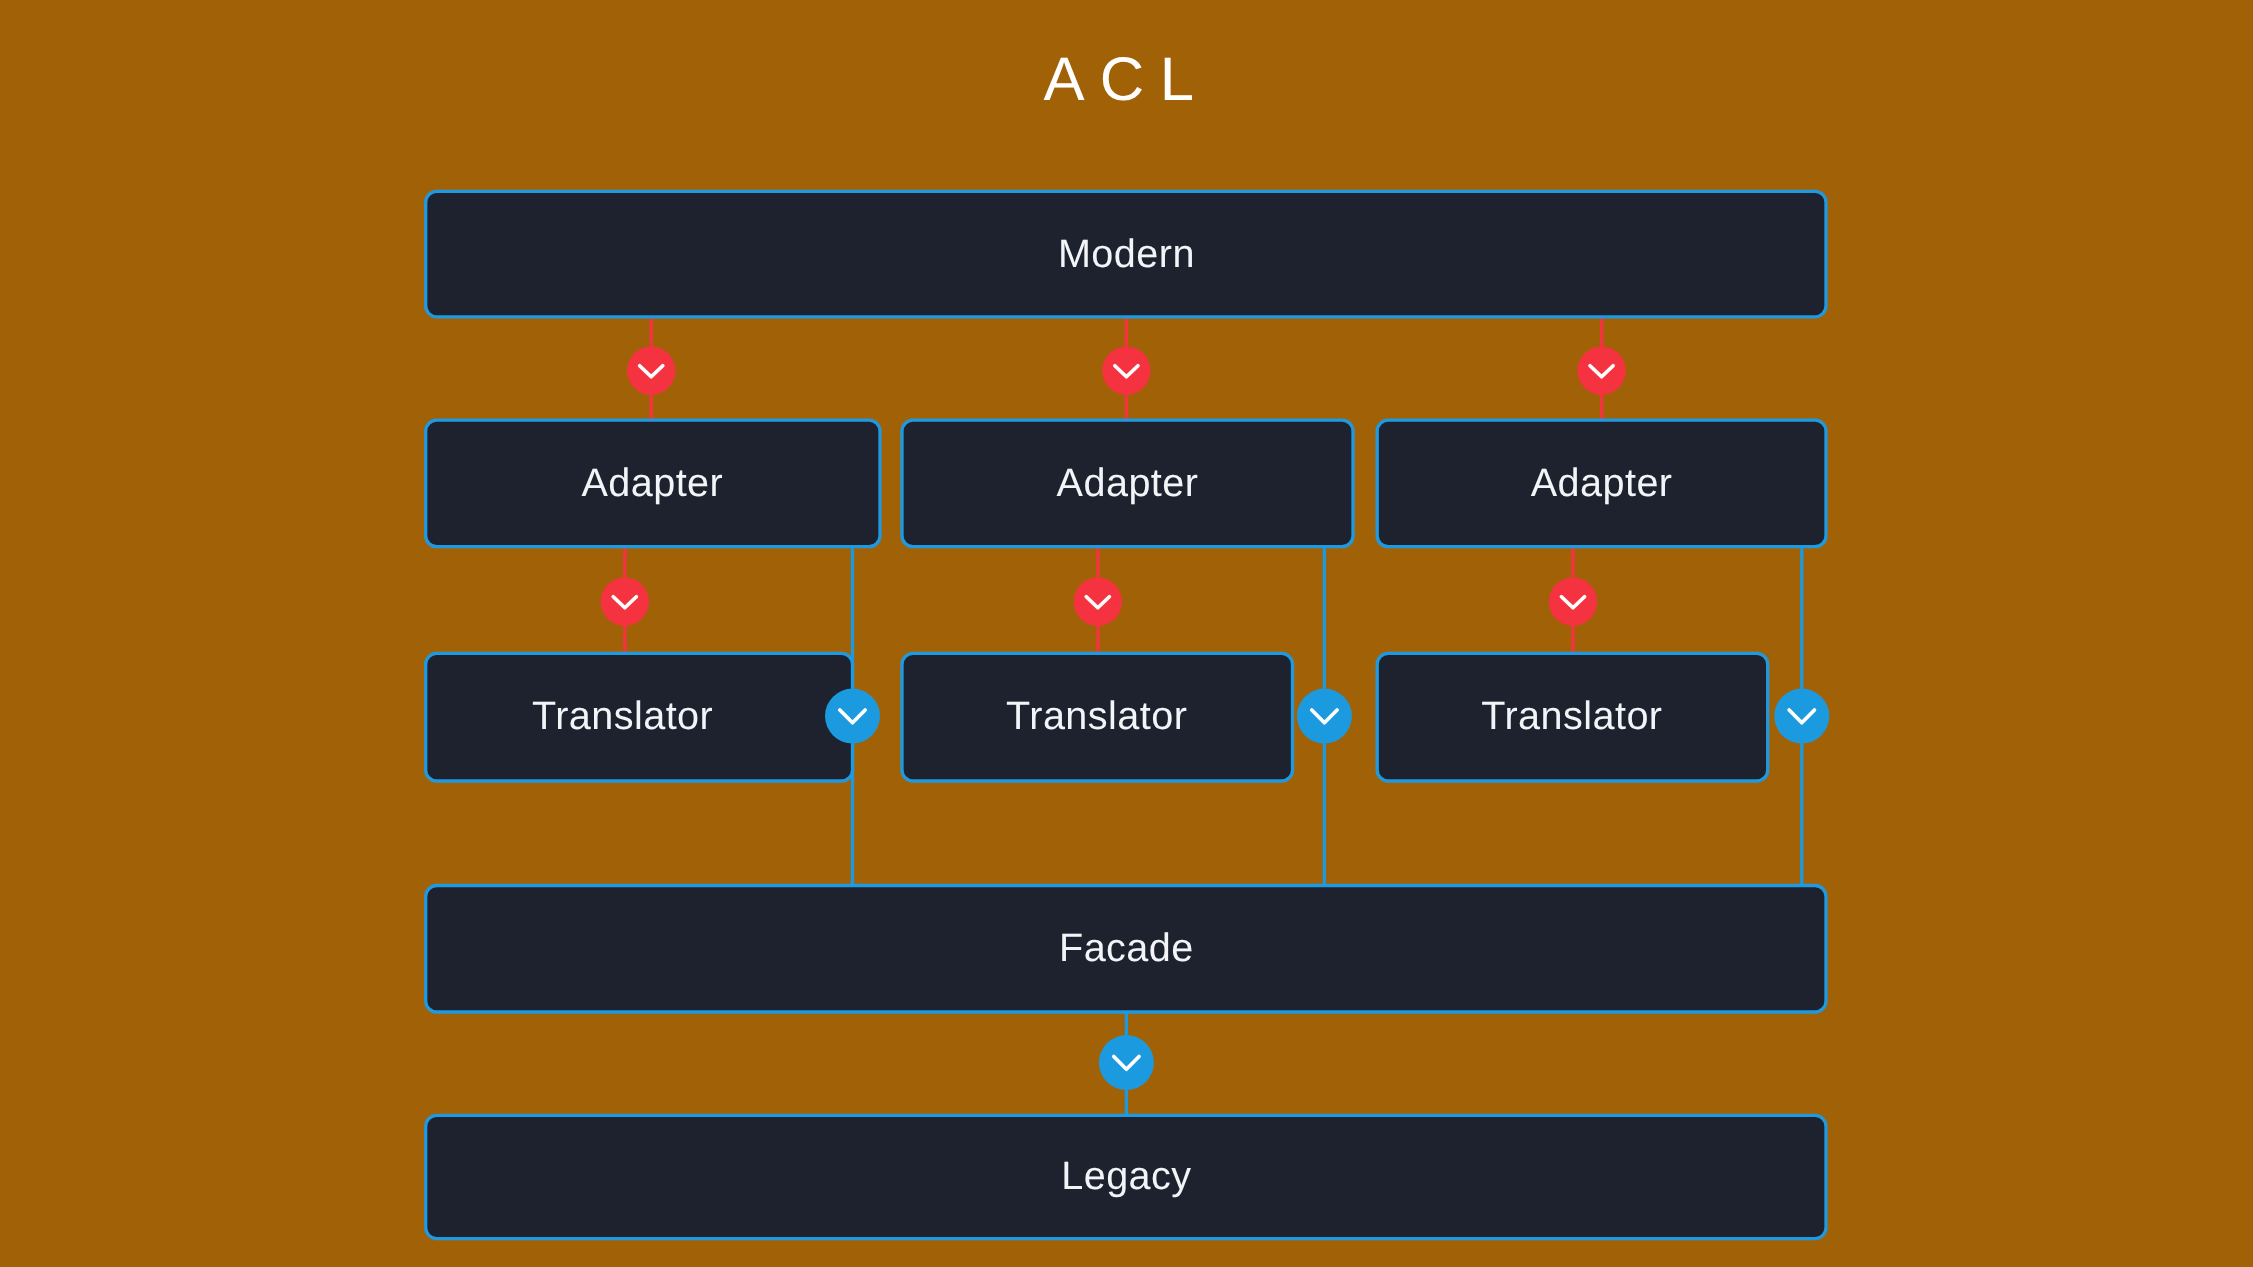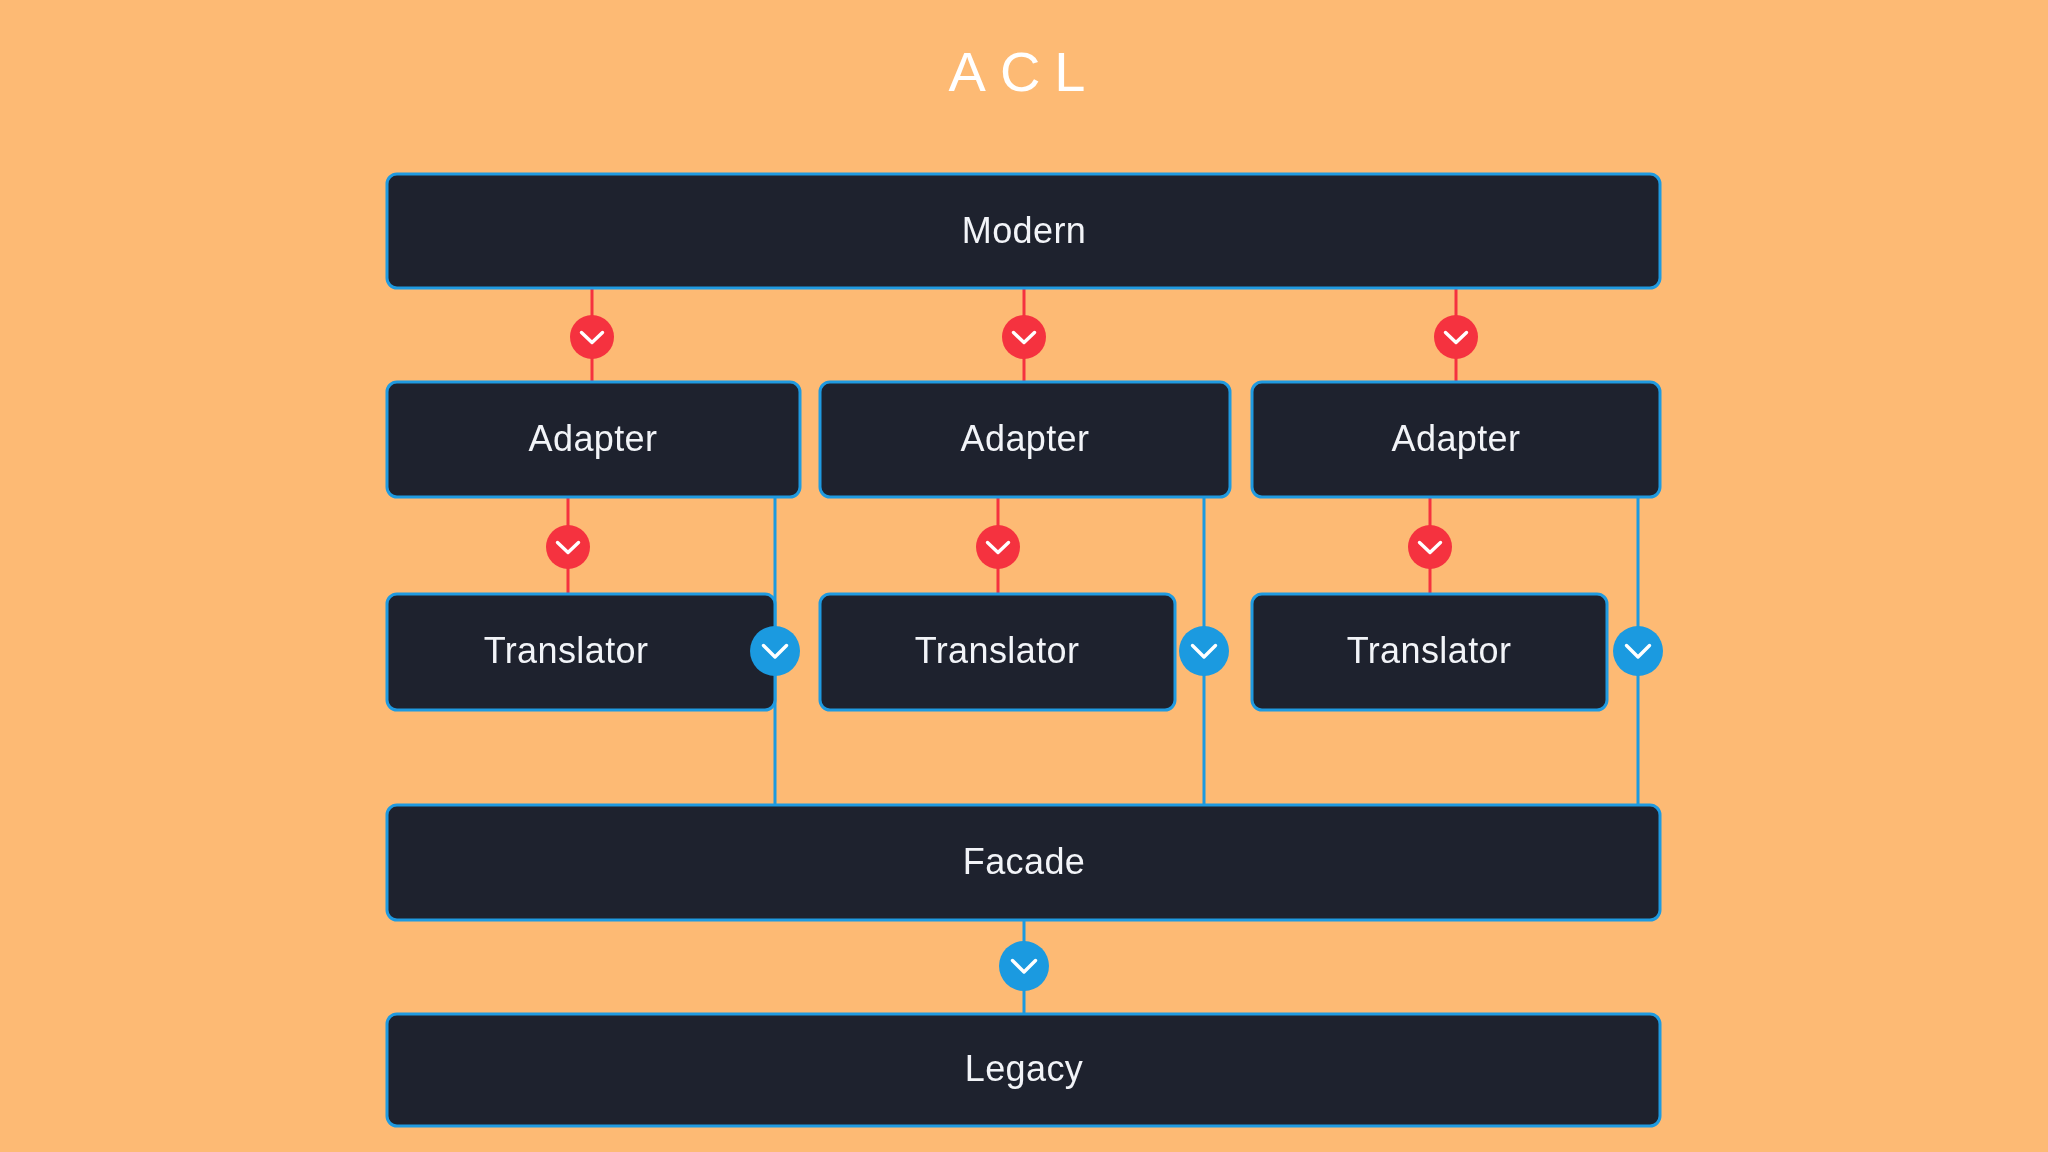--- a/index.html
+++ b/index.html
@@ -11,21 +11,21 @@
   body {
     width: 2048px;
     height: 1152px;
     overflow: hidden;
     font-family: "Liberation Sans", sans-serif;
   }
   #canvas {
     position: relative;
     width: 2048px;
     height: 1152px;
-    background: #fdba74;
+    background: #a16207;
   }
   #diagram-svg {
     position: absolute;
     left: 0;
     top: 0;
     width: 2048px;
     height: 1152px;
     display: block;
   }
   .diagram-title {

